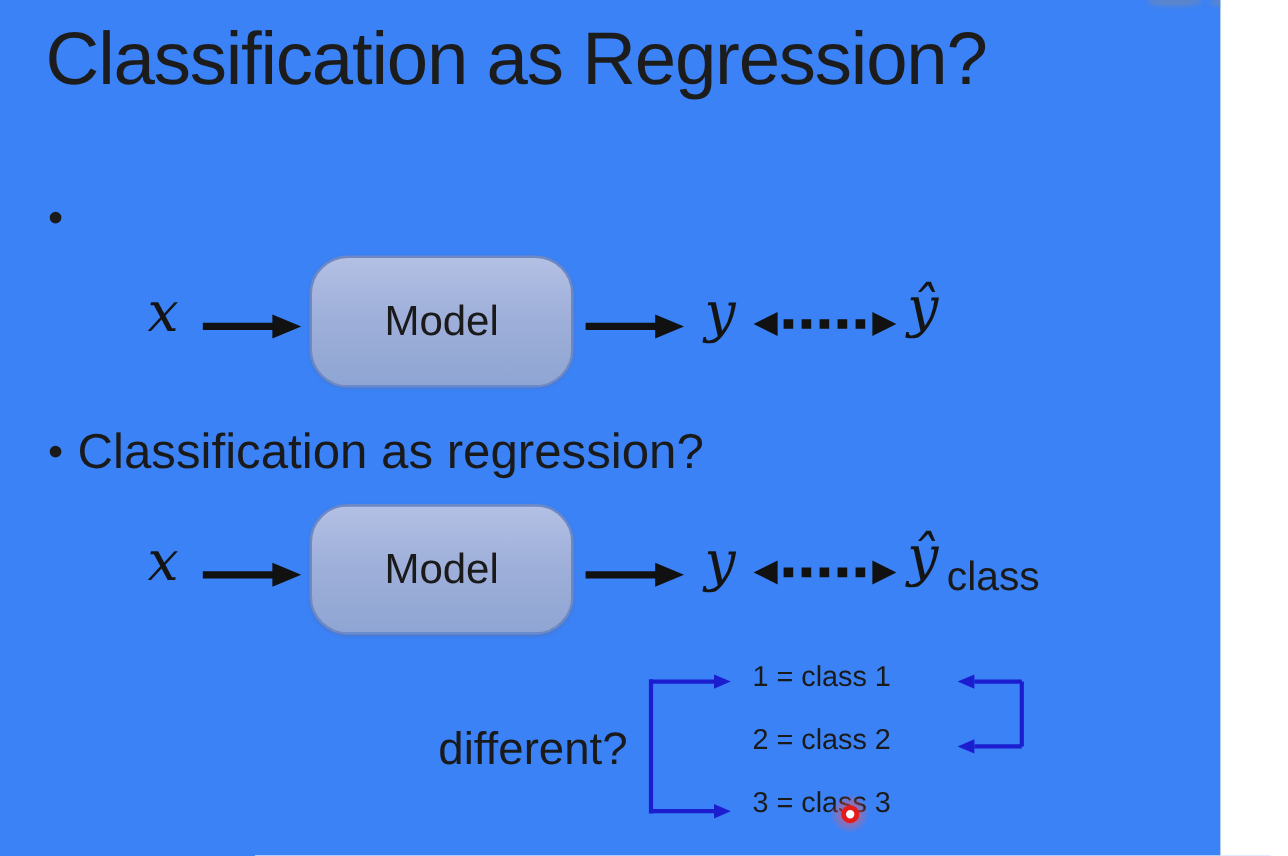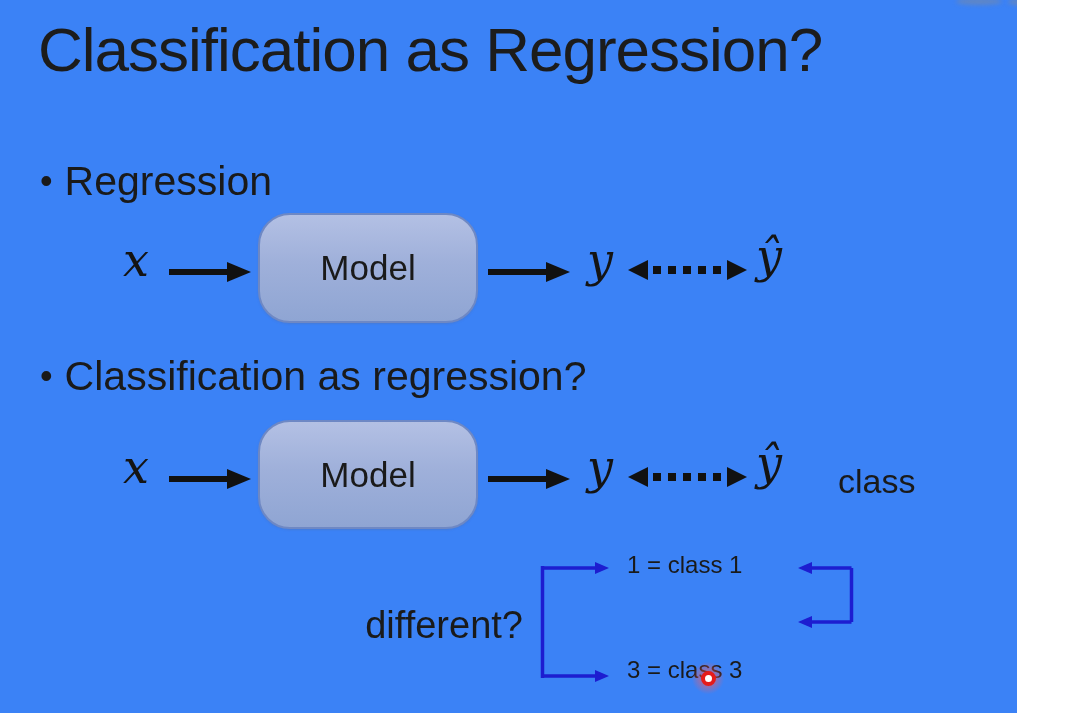--- a/index.html
+++ b/index.html
@@ -48,21 +48,20 @@
 
 <div class="slide">
 
   <div class="abs smudge" style="left:956px;top:-2px;width:46px;height:7px;"></div>
   <div class="abs smudge" style="left:1008px;top:-2px;width:42px;height:8px;"></div>
 
   <h1 class="abs title" style="margin:0;">Classification as Regression?</h1>
 
   <div class="abs bullet-row" style="left:40px;top:158px;">
     <span class="bullet-marker">•</span>
-    <span>Regression</span>
   </div>
 
   <span class="abs math" style="left:123px;top:237px;">x</span>
 
   <svg class="abs" style="left:167px;top:261px;" width="86" height="22">
     <line x1="2" y1="11" x2="62" y2="11" stroke-width="6" stroke="#111111"></line>
     <polygon points="60,1 84,11 60,21" fill="#111111"></polygon>
   </svg>
 
   <div class="abs model-box" style="left:258px;top:213px;height:106px;">
@@ -108,33 +107,34 @@
   <span class="abs math" style="left:587px;top:444px;">y</span>
 
   <svg class="abs" style="left:627px;top:466px;" width="121" height="22">
     <polygon points="1,11 21,1 21,21" fill="#111111"></polygon>
     <line x1="26" y1="11" x2="97" y2="11" stroke-width="8" stroke-dasharray="8 7" stroke="#111111"></line>
     <polygon points="120,11 100,1 100,21" fill="#111111"></polygon>
   </svg>
 
   <span class="abs math" style="left:756px;top:440px;">ŷ</span>
 
-  <span class="abs plain-label" style="left:838px;top:462px;text-align:center;">class</span>
+  <span class="abs plain-label" style="left:789px;top:462px;text-align:center;">class</span>
 
   <span class="abs cmp-label" style="left:358px;top:604px;width:165px;text-align:right;">different?</span>
 
   <svg class="abs" style="left:539px;top:561px;" width="78" height="122">
     <line x1="3.5" y1="5" x2="3.5" y2="117" stroke-width="3.5" stroke="#1d1dd0"></line>
     <line x1="3.5" y1="7" x2="56" y2="7" stroke-width="3.5" stroke="#1d1dd0"></line>
     <polygon points="56,1 70,7 56,13" fill="#1d1dd0"></polygon>
     <line x1="3.5" y1="115" x2="56" y2="115" stroke-width="3.5" stroke="#1d1dd0"></line>
     <polygon points="56,109 70,115 56,121" fill="#1d1dd0"></polygon>
   </svg>
 
   <span class="abs class-item" style="left:627px;top:551px;">1 = class 1</span>
+  <span class="abs class-item" style="left:627px;top:603px;">2 = class 2</span>
   <span class="abs class-item" style="left:627px;top:656px;">3 = class 3</span>
 
   <svg class="abs" style="left:795px;top:561px;" width="60" height="68">
     <line x1="56.5" y1="7" x2="56.5" y2="61" stroke-width="3.5" stroke="#1d1dd0"></line>
     <line x1="17" y1="7" x2="56.5" y2="7" stroke-width="3.5" stroke="#1d1dd0"></line>
     <polygon points="17,1 3,7 17,13" fill="#1d1dd0"></polygon>
     <line x1="17" y1="61" x2="56.5" y2="61" stroke-width="3.5" stroke="#1d1dd0"></line>
     <polygon points="17,55 3,61 17,67" fill="#1d1dd0"></polygon>
   </svg>
 

